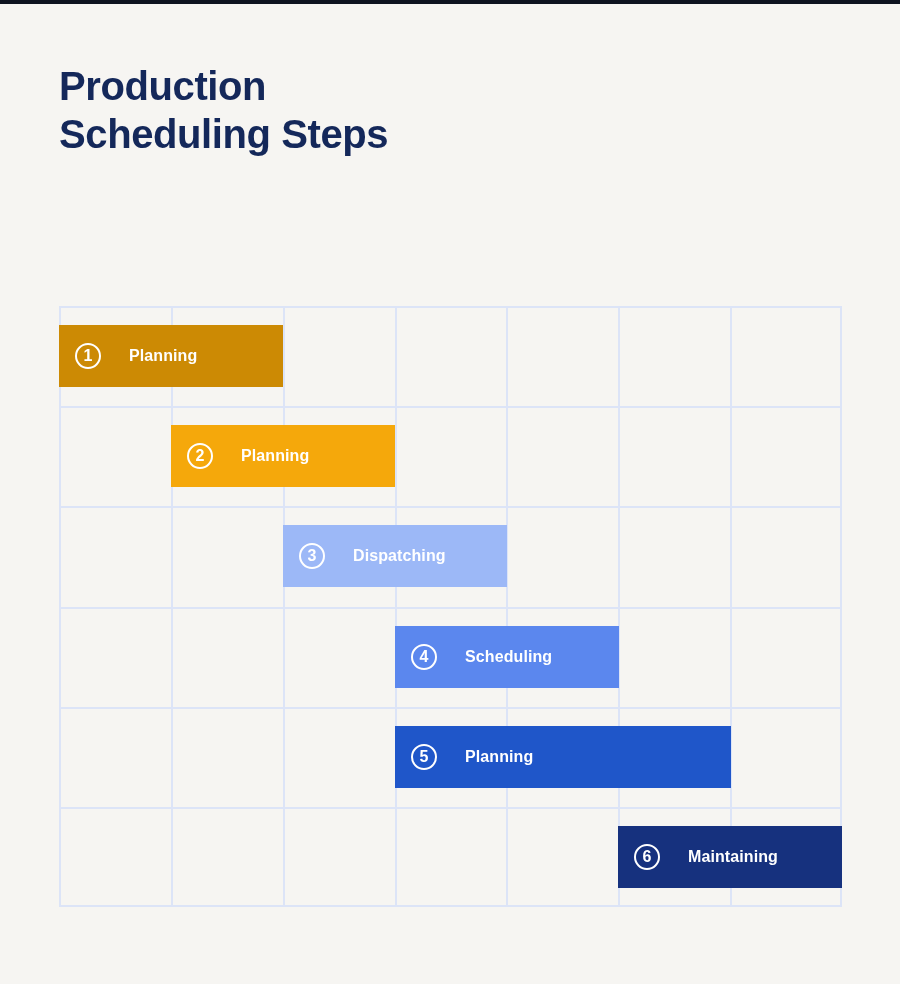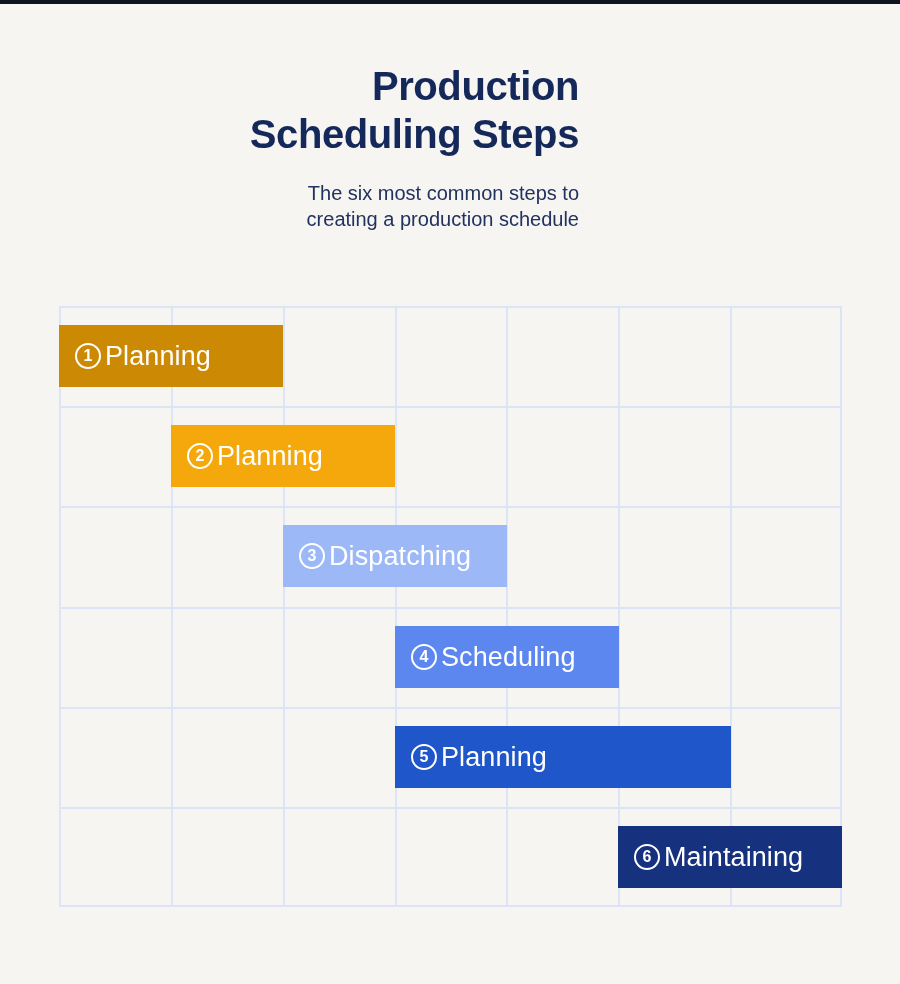--- a/index.html
+++ b/index.html
@@ -31,21 +31,20 @@
     width: 900px;
     height: 984px;
   }
 
   
   #header {
     position: absolute;
     left: 59px;
     top: 62px;
     width: 520px;
-    text-align: right;
   }
   #title {
     font-size: 40px;
     line-height: 48px;
     font-weight: bold;
     color: #14285A;
     letter-spacing: -0.4px;
     margin: 0;
     white-space: pre-line;
   }
@@ -107,40 +106,38 @@
     font-size: 16px;
     font-weight: bold;
     line-height: 1;
     display: flex;
     align-items: center;
     justify-content: center;
     box-sizing: border-box;
   }
 
   .bar-label {
-    margin-left: 4px;
+    margin-left: 28px;
     color: #FFFFFF;
-    font-size: 27px;
-    font-weight: normal;
+    font-size: 16px;
+    font-weight: bold;
     letter-spacing: 0.1px;
     white-space: nowrap;
   }
 </style>
 </head>
 <body style="background: rgb(246, 245, 242);">
 
 <div id="top-strip" style="background: rgb(14, 19, 32);"></div>
 
 <div id="infographic">
 
   <div id="header">
     <h1 id="title" style="color: rgb(20, 40, 90);">Production
 Scheduling Steps</h1>
-    <p id="subtitle" style="color: rgb(34, 50, 95);">The six most common steps to
-creating a production schedule</p>
   </div>
 
   <div id="chart">
     <div id="grid-lines">
         <div class="grid-v" style="left: 0px; background: rgb(220, 228, 247);"></div>
         <div class="grid-v" style="left: 112px; background: rgb(220, 228, 247);"></div>
         <div class="grid-v" style="left: 224px; background: rgb(220, 228, 247);"></div>
         <div class="grid-v" style="left: 336px; background: rgb(220, 228, 247);"></div>
         <div class="grid-v" style="left: 447px; background: rgb(220, 228, 247);"></div>
         <div class="grid-v" style="left: 559px; background: rgb(220, 228, 247);"></div>

